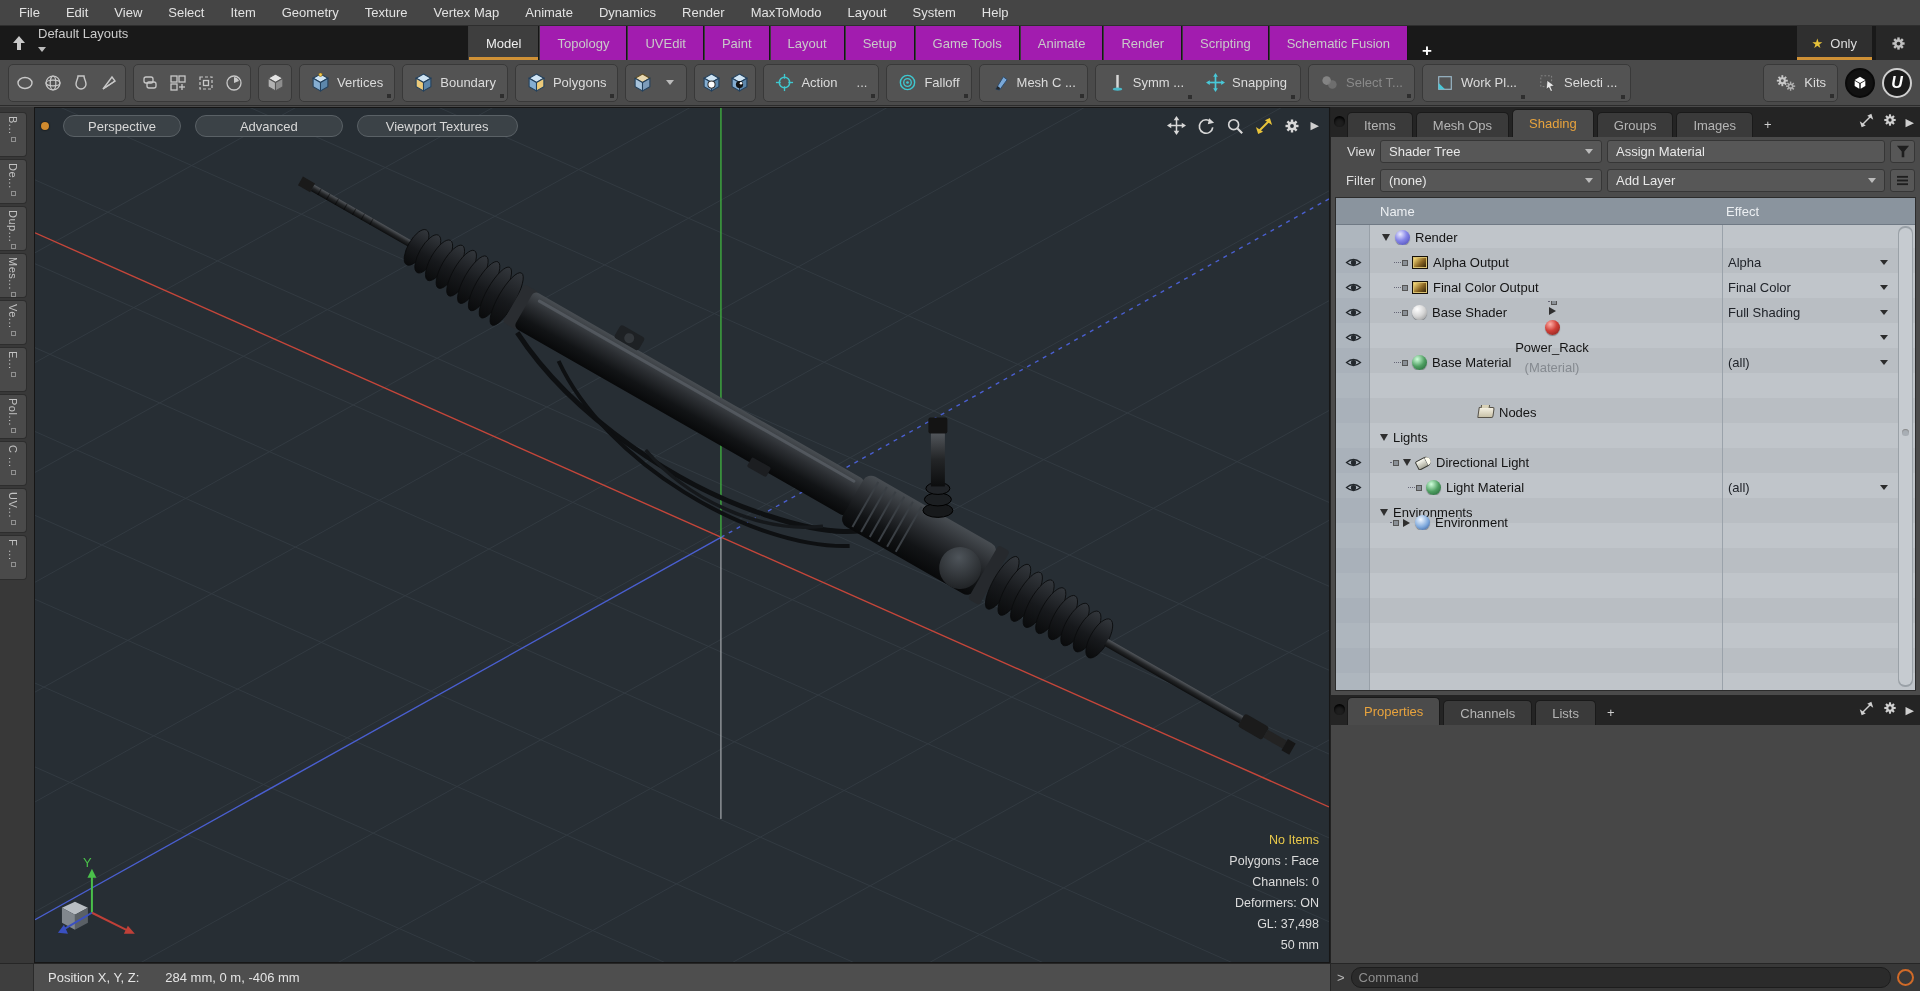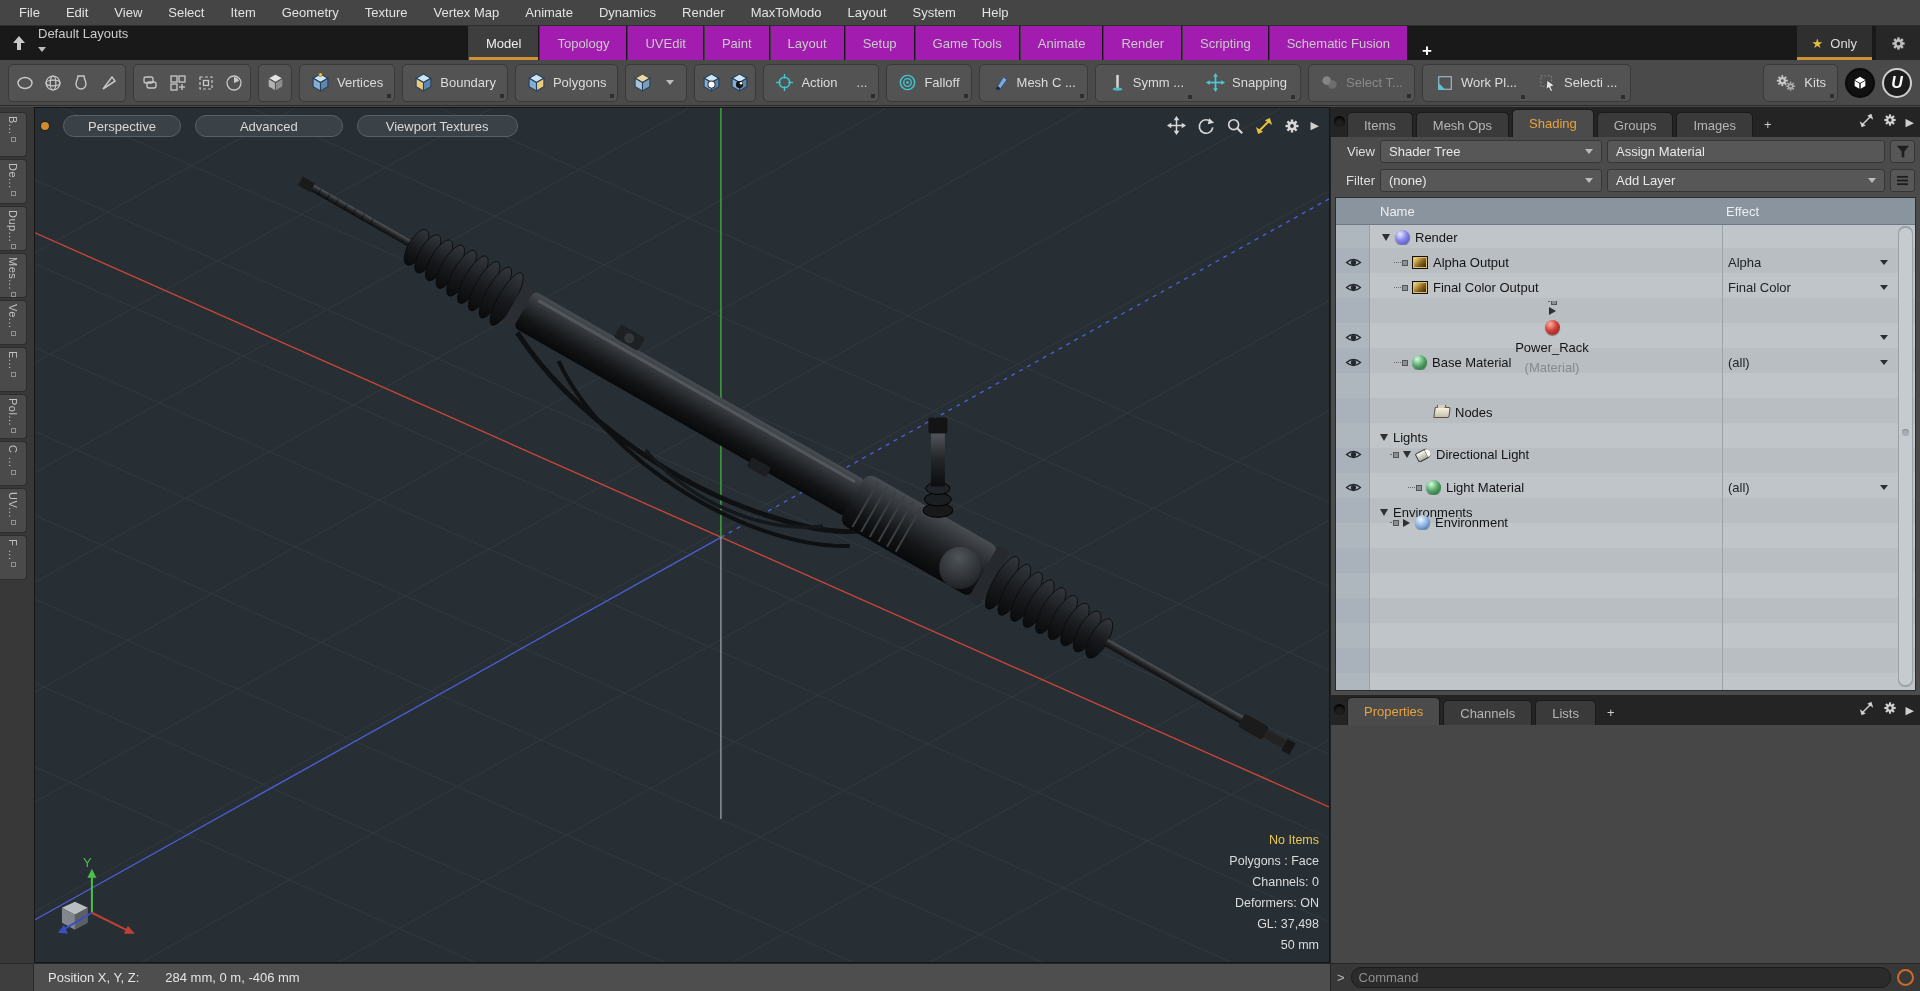--- a/index.html
+++ b/index.html
@@ -768,20 +768,39 @@
         <span class="ncell" style="padding-left:24px;">
             <i class="stub"></i>
             <i class="imgicon"></i>
             <span>Final Color Output</span>
           </span>
         <span class="fcell">
             <span>Final Color</span>
             <i class="caret"></i>
           </span>
       </div>
+      <div class="trow" style="top:102px;">
+        <span class="ecell">
+            <span class="eye">
+              <svg width="17" height="13" viewBox="0 0 17 13">
+                <path d="M1.5 6.5 Q8.5 0.5 15.5 6.5 Q8.5 12.5 1.5 6.5 Z" fill="none" stroke="#23282d" stroke-width="1.3"></path>
+                <circle cx="8.5" cy="6.5" r="2.6" fill="#23282d"></circle>
+              </svg>
+            </span>
+          </span>
+        <span class="ncell" style="padding-left:24px;">
+            <i class="stub"></i>
+            <i class="sph sph-white"></i>
+            <span>Base Shader</span>
+          </span>
+        <span class="fcell">
+            <span>Full Shading</span>
+            <i class="caret"></i>
+          </span>
+      </div>
       <div class="trow" style="top:127px;">
         <span class="ecell">
             <span class="eye">
               <svg width="17" height="13" viewBox="0 0 17 13">
                 <path d="M1.5 6.5 Q8.5 0.5 15.5 6.5 Q8.5 12.5 1.5 6.5 Z" fill="none" stroke="#23282d" stroke-width="1.3"></path>
                 <circle cx="8.5" cy="6.5" r="2.6" fill="#23282d"></circle>
               </svg>
             </span>
           </span>
         <span class="ncell" style="padding-left:12px;flex-direction:column;">
@@ -810,35 +829,35 @@
             <i class="sph sph-green"></i>
             <span>Base Material</span>
           </span>
         <span class="fcell">
             <span>(all)</span>
             <i class="caret"></i>
           </span>
       </div>
       <div class="trow" style="top:202px;">
         <span class="ecell"></span>
-        <span class="ncell" style="padding-left:64px;">
+        <span class="ncell" style="padding-left:64px;margin-left:44px;">
             <i class="foldericon"></i>
             <span>Nodes</span>
           </span>
         <span class="fcell"></span>
       </div>
       <div class="trow" style="top:227px;">
         <span class="ecell"></span>
         <span class="ncell" style="padding-left:10px;">
             <i class="exp-o"></i>
             <span>Lights</span>
           </span>
         <span class="fcell"></span>
       </div>
-      <div class="trow" style="top:244px;">
+      <div class="trow" style="top:252px;">
         <span class="ecell">
             <span class="eye">
               <svg width="17" height="13" viewBox="0 0 17 13">
                 <path d="M1.5 6.5 Q8.5 0.5 15.5 6.5 Q8.5 12.5 1.5 6.5 Z" fill="none" stroke="#23282d" stroke-width="1.3"></path>
                 <circle cx="8.5" cy="6.5" r="2.6" fill="#23282d"></circle>
               </svg>
             </span>
           </span>
         <span class="ncell" style="padding-left:20px;">
             <i class="stub" style="width:8px"></i>

